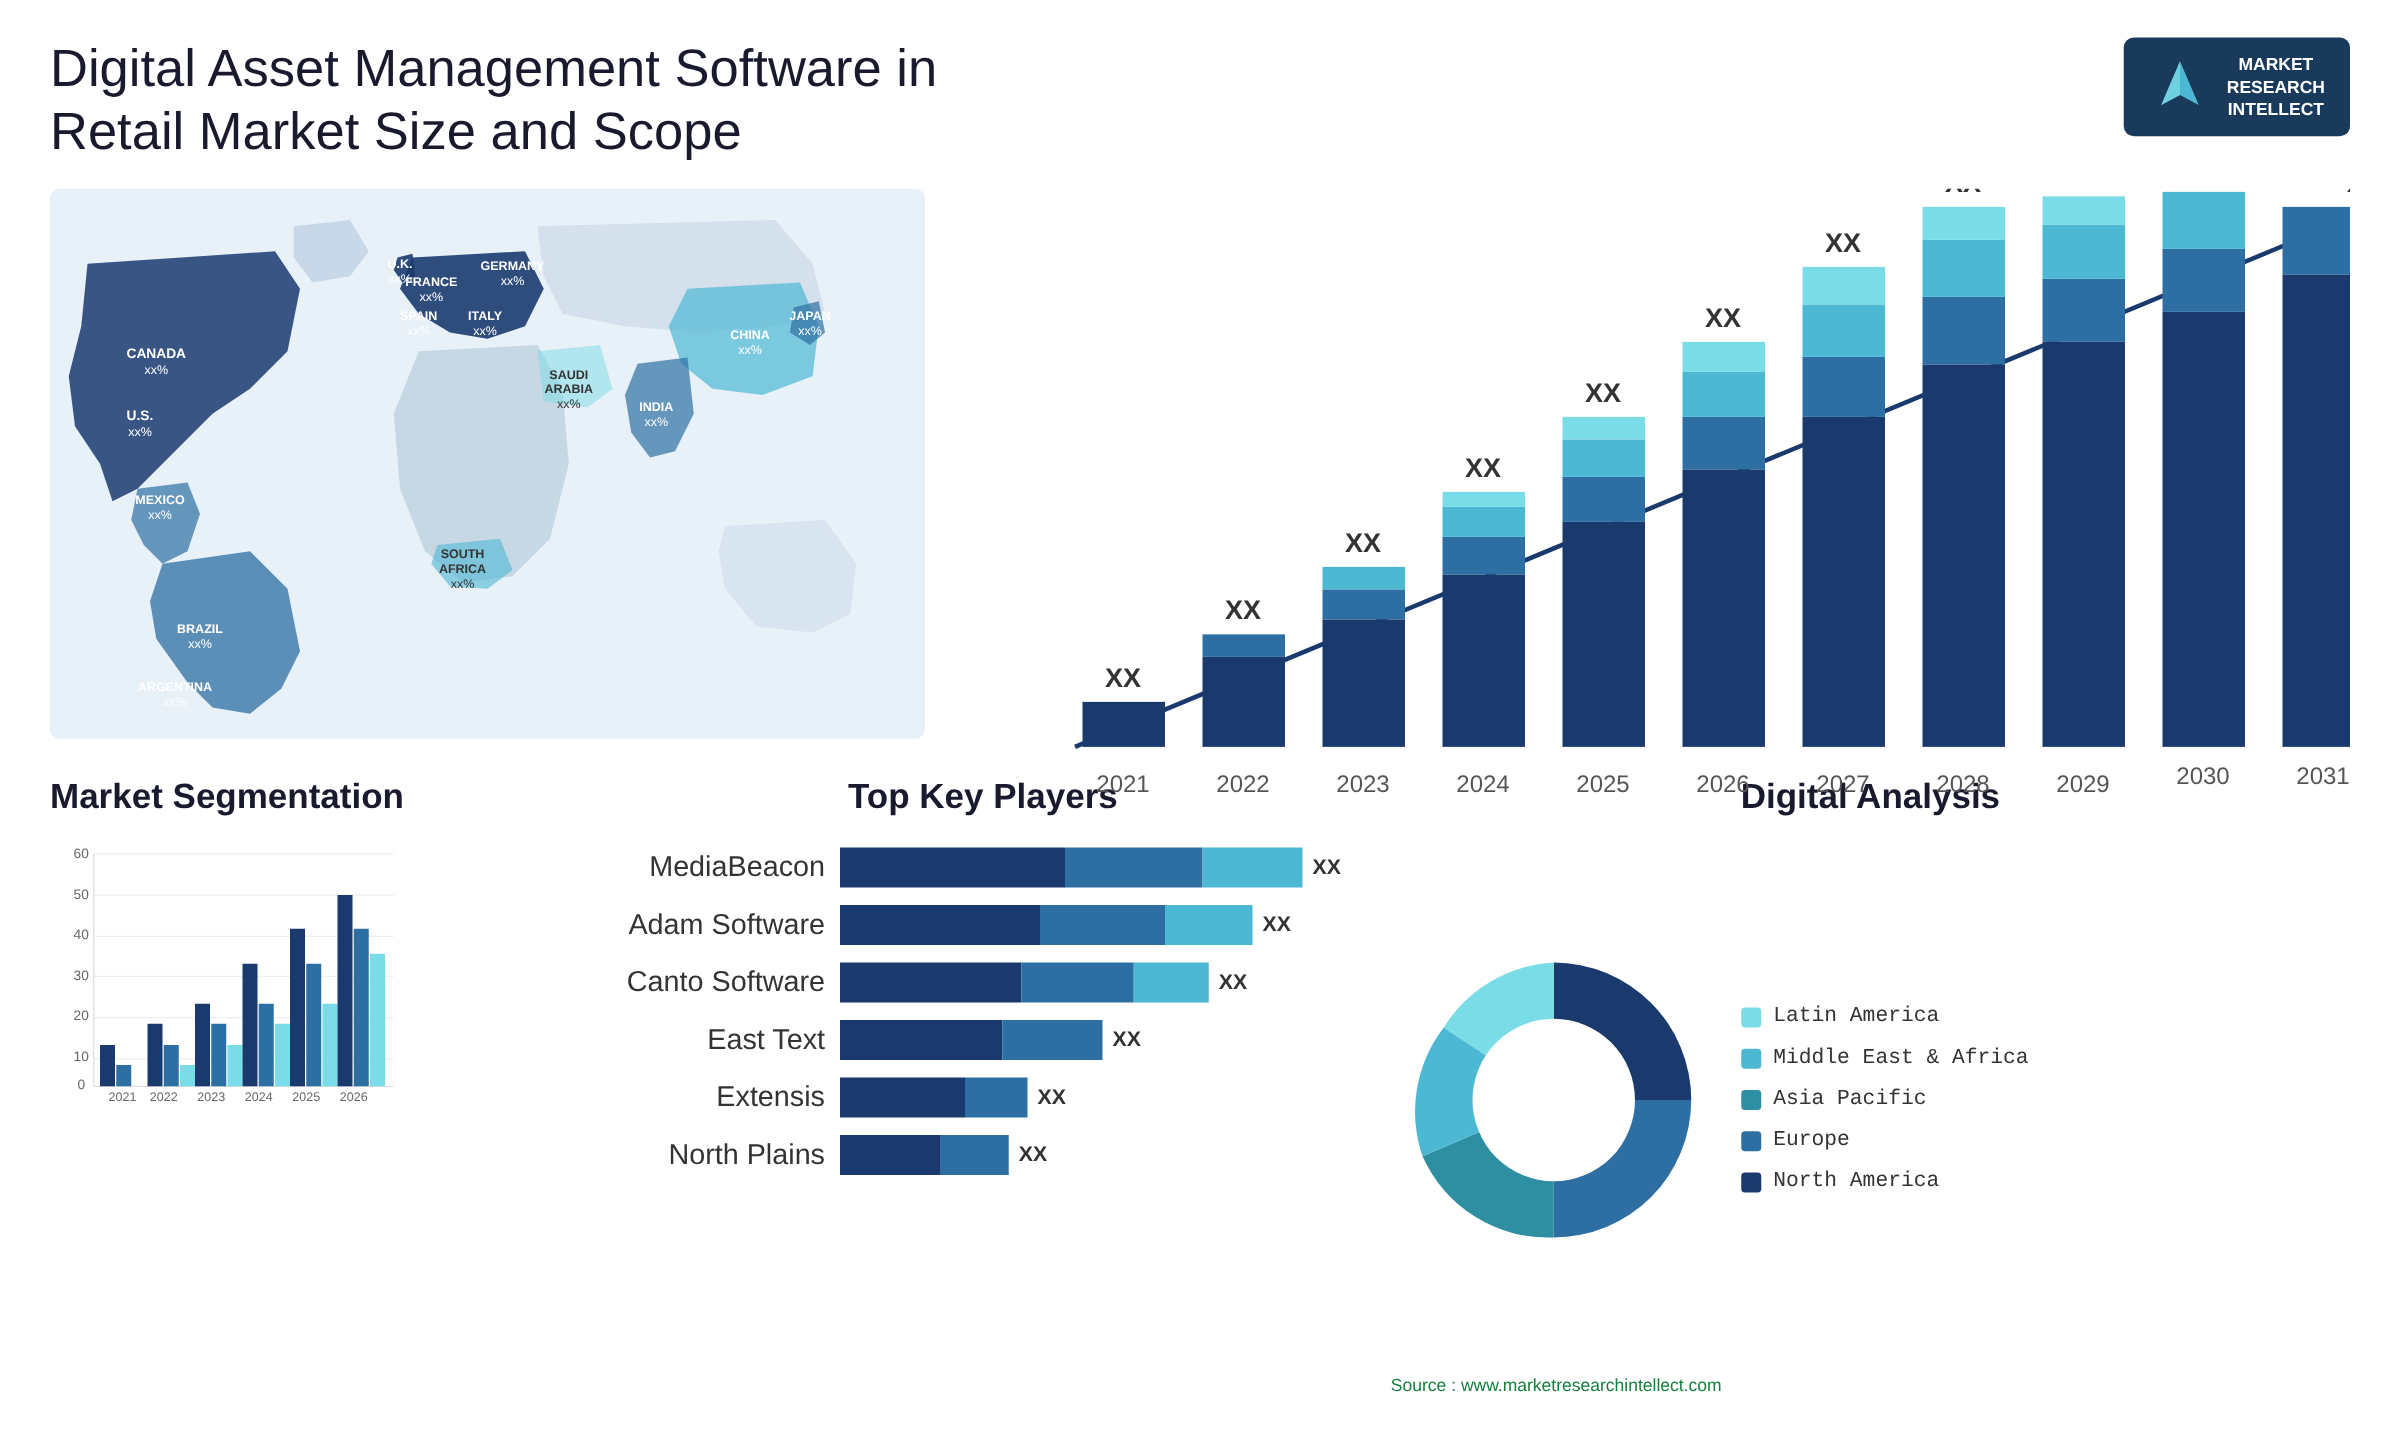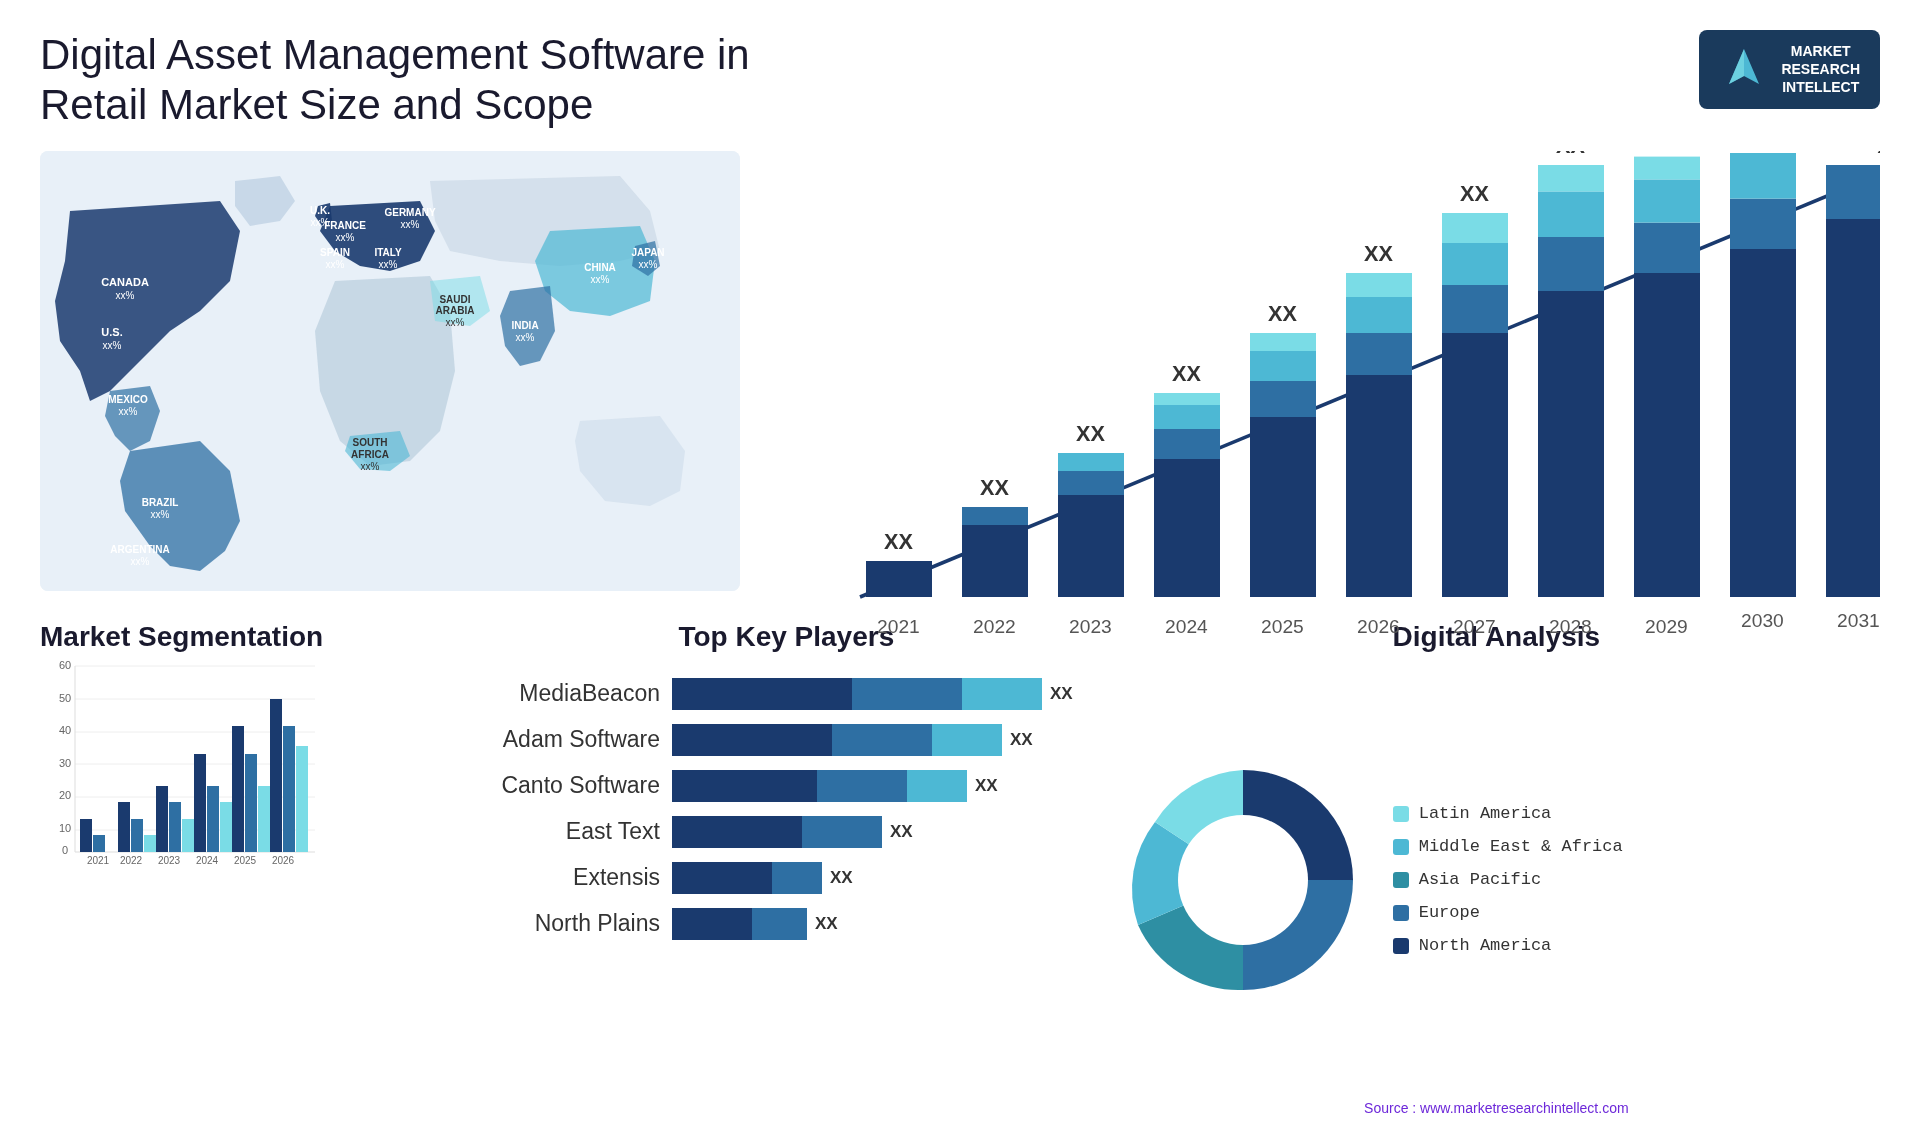--- a/index.html
+++ b/index.html
@@ -91,21 +91,21 @@
     .segment-container {
       flex: 0 0 420px;
       display: flex;
       flex-direction: column;
     }
 
     .segment-title {
       font-size: 28px;
       font-weight: 700;
       color: #1a1a2e;
-      margin-bottom: 1px;
+      margin-bottom: 18px;
     }
 
     .players-container {
       flex: 0 0 550px;
       display: flex;
       flex-direction: column;
     }
 
     .players-title {
       font-size: 28px;
@@ -243,22 +243,22 @@
     .regional-legend-dot {
       width: 16px;
       height: 16px;
       border-radius: 3px;
       flex-shrink: 0;
     }
 
     
     .source-text {
       font-size: 14px;
-      color: #6d28d9;
-      text-align: center;
+      color: #15803d;
+      text-align: left;
       margin-top: 8px;
     }
   </style>
 </head>
 <body>
 
 <div class="main-container">
 
   <div class="header">
     <h1 class="title">Digital Asset Management Software in Retail Market Size and Scope</h1>

